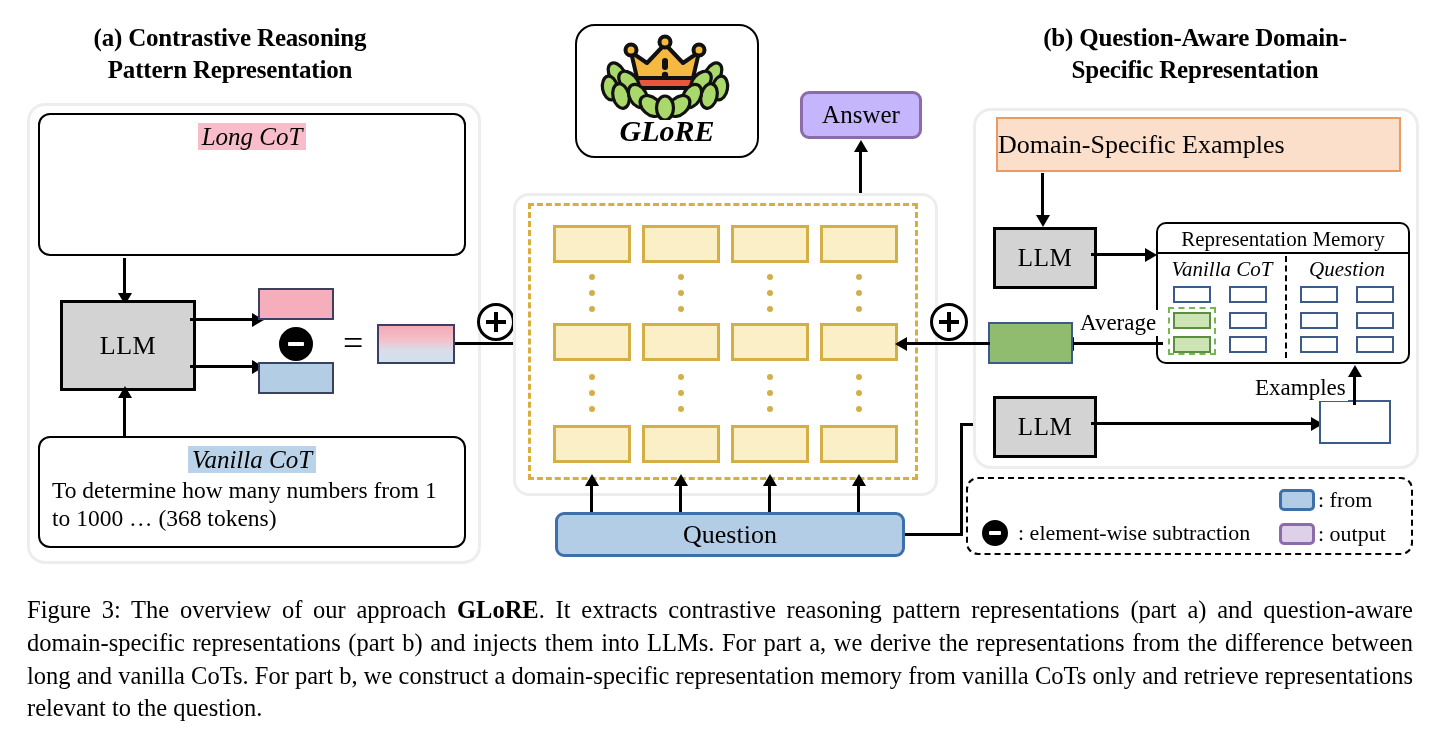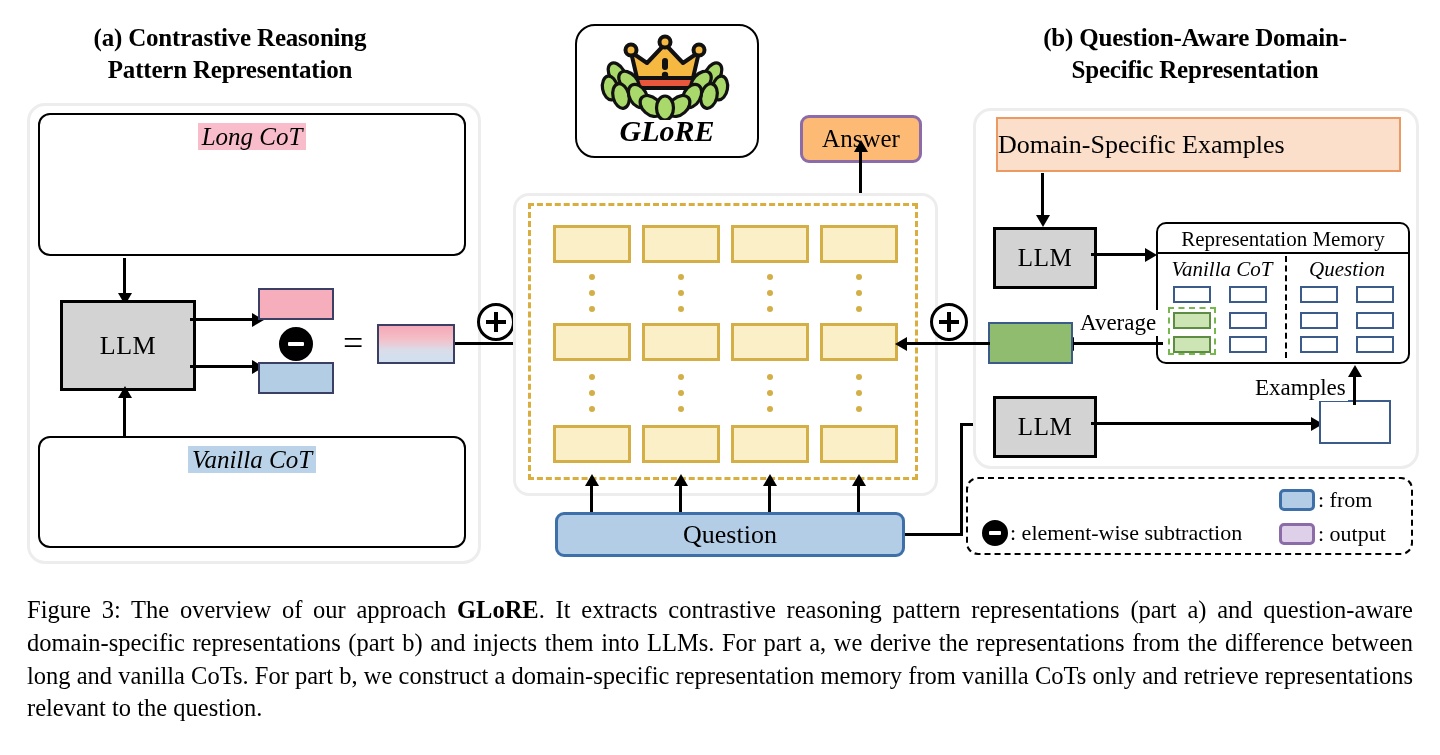--- a/index.html
+++ b/index.html
@@ -63,21 +63,21 @@
   .ah-d{border-left:7px solid transparent;border-right:7px solid transparent;border-top:12px solid #000;}
 
   
   .logo-card{position:absolute;border:2.5px solid #000;border-radius:20px;background:#fff;}
   .logo-word{position:absolute;width:100%;text-align:center;font-weight:bold;font-style:italic;
              font-size:30px;letter-spacing:0px;}
 
   
   .pill{position:absolute;border-radius:9px;display:flex;align-items:center;justify-content:center;
         box-sizing:border-box;}
-  .pill-answer{background:#fdba74;border:3px solid #8B6BA8;font-size:25px;margin-top:24px;}
+  .pill-answer{background:#c4b5fd;border:3px solid #8B6BA8;font-size:25px;}
   .pill-question{background:#B4CDE6;border:3px solid #3D6FA8;font-size:26px;}
 
   
   .stack-outer{position:absolute;border:3px solid #ededed;border-radius:16px;background:#fff;}
   .stack-dash{position:absolute;border:3px dashed #D9AE3F;box-sizing:border-box;}
   .tblock{position:absolute;background:#FBEFC8;border:3px solid #D4AF47;box-sizing:border-box;}
   .vdots{position:absolute;display:flex;flex-direction:column;justify-content:space-between;
          align-items:center;}
   .vdots i{display:block;width:6px;height:6px;border-radius:50%;background:#D4AF47;}
 
@@ -158,20 +158,21 @@
   <div class="ln" style="left:477px;top:342px;width:65px;height:3px;"></div>
   <div class="ah ah-r" style="left:538px;top:336.5px;"></div>
 
   <div class="ln" style="left:123px;top:398px;width:3px;height:38px;"></div>
   <div class="ah ah-u" style="left:117.5px;top:386px;"></div>
 
   <div class="cot-card" style="left:38px;top:436px;width:428px;height:112px;">
     <div class="cot-tag">
       <i class="hl-blue">Vanilla CoT</i>
     </div>
+    <div class="cot-body">To determine how many numbers from 1 to 1000 … (368 tokens)</div>
   </div>
 
   <div class="logo-card" style="left:575px;top:24px;width:180px;height:130px;">
     <svg width="176" height="90" viewBox="0 0 176 90" style="position:absolute;left:0;top:4px;">
 
       <g>
         <path d="M60 48 L54 22 L70 33 L88 14 L106 33 L122 22 L116 48 Z" fill="#F5B942" stroke="#111" stroke-width="4" stroke-linejoin="round"></path>
         <circle cx="54" cy="20" r="5.5" fill="#F5B942" stroke="#111" stroke-width="4"></circle>
         <circle cx="122" cy="20" r="5.5" fill="#F5B942" stroke="#111" stroke-width="4"></circle>
         <circle cx="88" cy="12" r="5.5" fill="#F5B942" stroke="#111" stroke-width="4"></circle>
@@ -345,21 +346,21 @@
   <div class="ln" style="left:1091px;top:422px;width:224px;height:3px;"></div>
   <div class="ah ah-r" style="left:1311px;top:416.5px;"></div>
 
   <div class="retr-box" style="left:1319px;top:400px;width:72px;height:44px;"></div>
 
   <div class="ln" style="left:1353px;top:377px;width:3px;height:28px;"></div>
   <div class="ah ah-u" style="left:1347.5px;top:365px;"></div>
   <div class="lbl" style="left:1253px;top:375px;">Examples</div>
 
   <div class="legend" style="left:966px;top:477px;width:447px;height:78px;"></div>
-  <div class="leg-row" style="left:982px;top:520px;">
+  <div class="leg-row" style="left:982px;top:520px;gap:8px;">
     <span class="op op-minus" style="position:relative;display:inline-block;width:26px;height:26px;margin-right:2px;"></span>
     <span>: element-wise subtraction</span>
   </div>
   <div class="leg-row" style="left:1279px;top:487px;">
     <span class="leg-sw sw-input"></span>
     <span>: from</span>
   </div>
   <div class="leg-row" style="left:1279px;top:521px;">
     <span class="leg-sw sw-output"></span>
     <span>: output</span>

